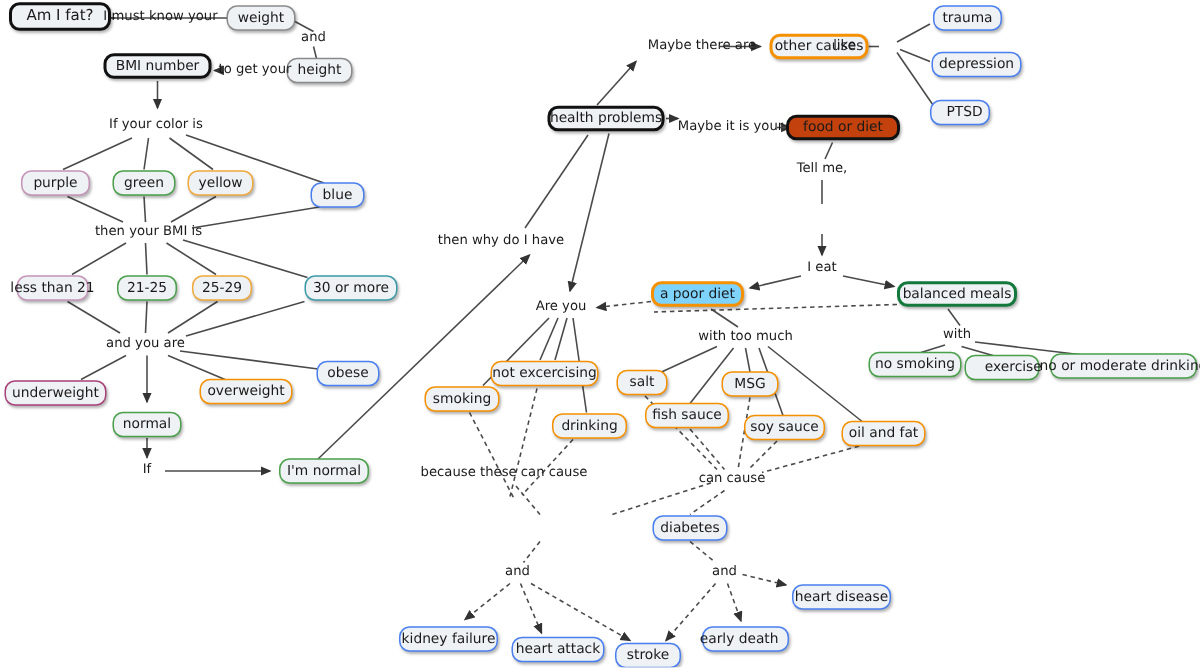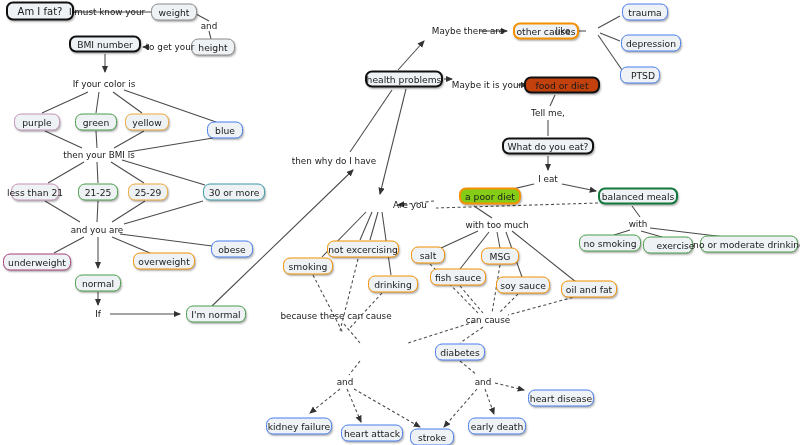--- a/index.html
+++ b/index.html
@@ -236,24 +236,21 @@
     </div>
     <div class="node" style="left: 651px; top: 43px; width: 60px; border-color: rgb(74, 127, 240); background: rgb(238, 242, 245);">
       <span>depression</span>
     </div>
     <div class="node" style="left: 640px; top: 75px; width: 40px; border-color: rgb(74, 127, 240); background: rgb(238, 242, 245); padding-left: 12px;">
       <span>PTSD</span>
     </div>
     <div class="node thick" style="left: 562px; top: 85px; width: 76px; border-color: rgb(17, 17, 17); background: #c2410c;">
       <span>food or diet</span>
     </div>
-    <div class="node thick" style="left: 548px; top: 146px; width: 92px; border-color: rgb(17, 17, 17); background: rgb(238, 242, 245);">
-      <span>What do you eat?</span>
-    </div>
-    <div class="node thick" style="left: 465px; top: 196px; width: 62px; border-color: rgb(245, 144, 0); background: #84cc16; margin-left: 25px;">
+    <div class="node thick" style="left: 465px; top: 196px; width: 62px; border-color: rgb(245, 144, 0); background: #7dd3fc;">
       <span>a poor diet</span>
     </div>
     <div class="node thick" style="left: 638px; top: 196px; width: 80px; border-color: rgb(18, 120, 60); background: rgb(238, 242, 245);">
       <span>balanced meals</span>
     </div>
     <div class="node" style="left: 610px; top: 243px; width: 62px; border-color: rgb(74, 160, 74); background: rgb(238, 242, 245);">
       <span>no smoking</span>
     </div>
     <div class="node" style="left: 668px; top: 245px; width: 50px; border-color: rgb(74, 160, 74); background: rgb(238, 242, 245); padding-left: 21px;">
       <span>exercise</span>
@@ -293,36 +290,36 @@
     </div>
     <div class="node" style="left: 299px; top: 426px; width: 66px; border-color: rgb(74, 127, 240); background: rgb(238, 242, 245);">
       <span>kidney failure</span>
     </div>
     <div class="node" style="left: 372px; top: 433px; width: 62px; border-color: rgb(74, 127, 240); background: rgb(238, 242, 245);">
       <span>heart attack</span>
     </div>
     <div class="node" style="left: 432px; top: 437px; width: 44px; border-color: rgb(74, 127, 240); background: rgb(238, 242, 245);">
       <span>stroke</span>
     </div>
-    <div class="node" style="left: 497px; top: 426px; width: 58px; border-color: rgb(74, 127, 240); background: rgb(238, 242, 245);">
+    <div class="node" style="left: 497px; top: 426px; width: 58px; border-color: rgb(74, 127, 240); background: rgb(238, 242, 245); justify-content: flex-end;">
       <span>early death</span>
     </div>
     <div class="label" style="left: 107px; top: 12px;">I must know your</div>
     <div class="label" style="left: 209px; top: 26px;">and</div>
     <div class="label" style="left: 170px; top: 47px;">to get your</div>
     <div class="label" style="left: 104px; top: 84px;">If your color is</div>
     <div class="label" style="left: 99px; top: 155px;">then your BMI is</div>
     <div class="label" style="left: 97px; top: 230px;">and you are</div>
     <div class="label" style="left: 98px; top: 314px;">If</div>
     <div class="label" style="left: 428px; top: 31px; margin-left: 40px;">Maybe there are</div>
     <div class="label" style="left: 563px; top: 31px;">like</div>
     <div class="label" style="left: 487px; top: 85px;">Maybe it is your</div>
     <div class="label" style="left: 548px; top: 113px;">Tell me,</div>
     <div class="label" style="left: 548px; top: 179px;">I eat</div>
     <div class="label" style="left: 638px; top: 224px;">with</div>
     <div class="label" style="left: 497px; top: 225px;">with too much</div>
     <div class="label" style="left: 334px; top: 161px;">then why do I  have</div>
-    <div class="label" style="left: 374px; top: 205px; margin-left: 36px;">Are you</div>
+    <div class="label" style="left: 374px; top: 205px;">Are you</div>
     <div class="label" style="left: 336px; top: 316px;">because these can cause</div>
     <div class="label" style="left: 488px; top: 320px;">can cause</div>
     <div class="label" style="left: 345px; top: 382px;">and</div>
     <div class="label" style="left: 483px; top: 382px;">and</div>
   </div>
 
 </body></html>

